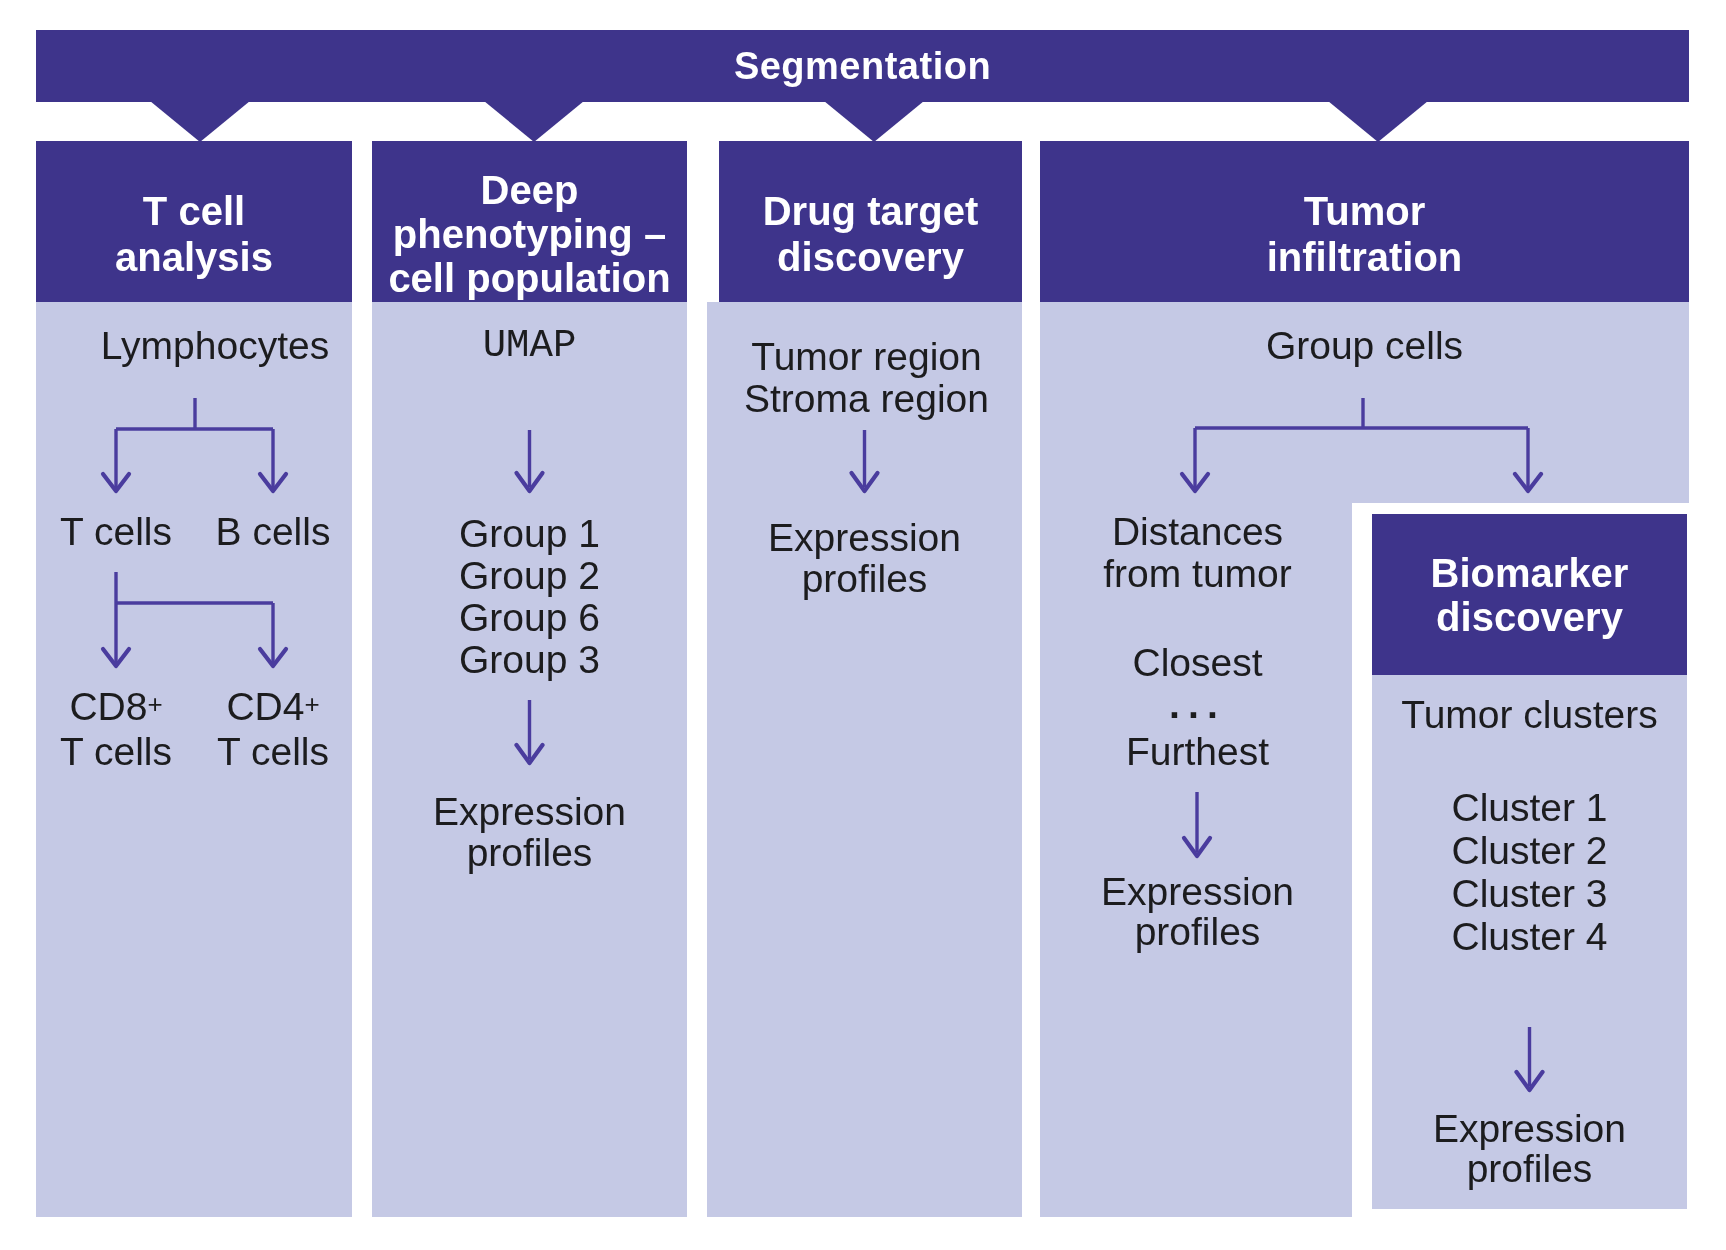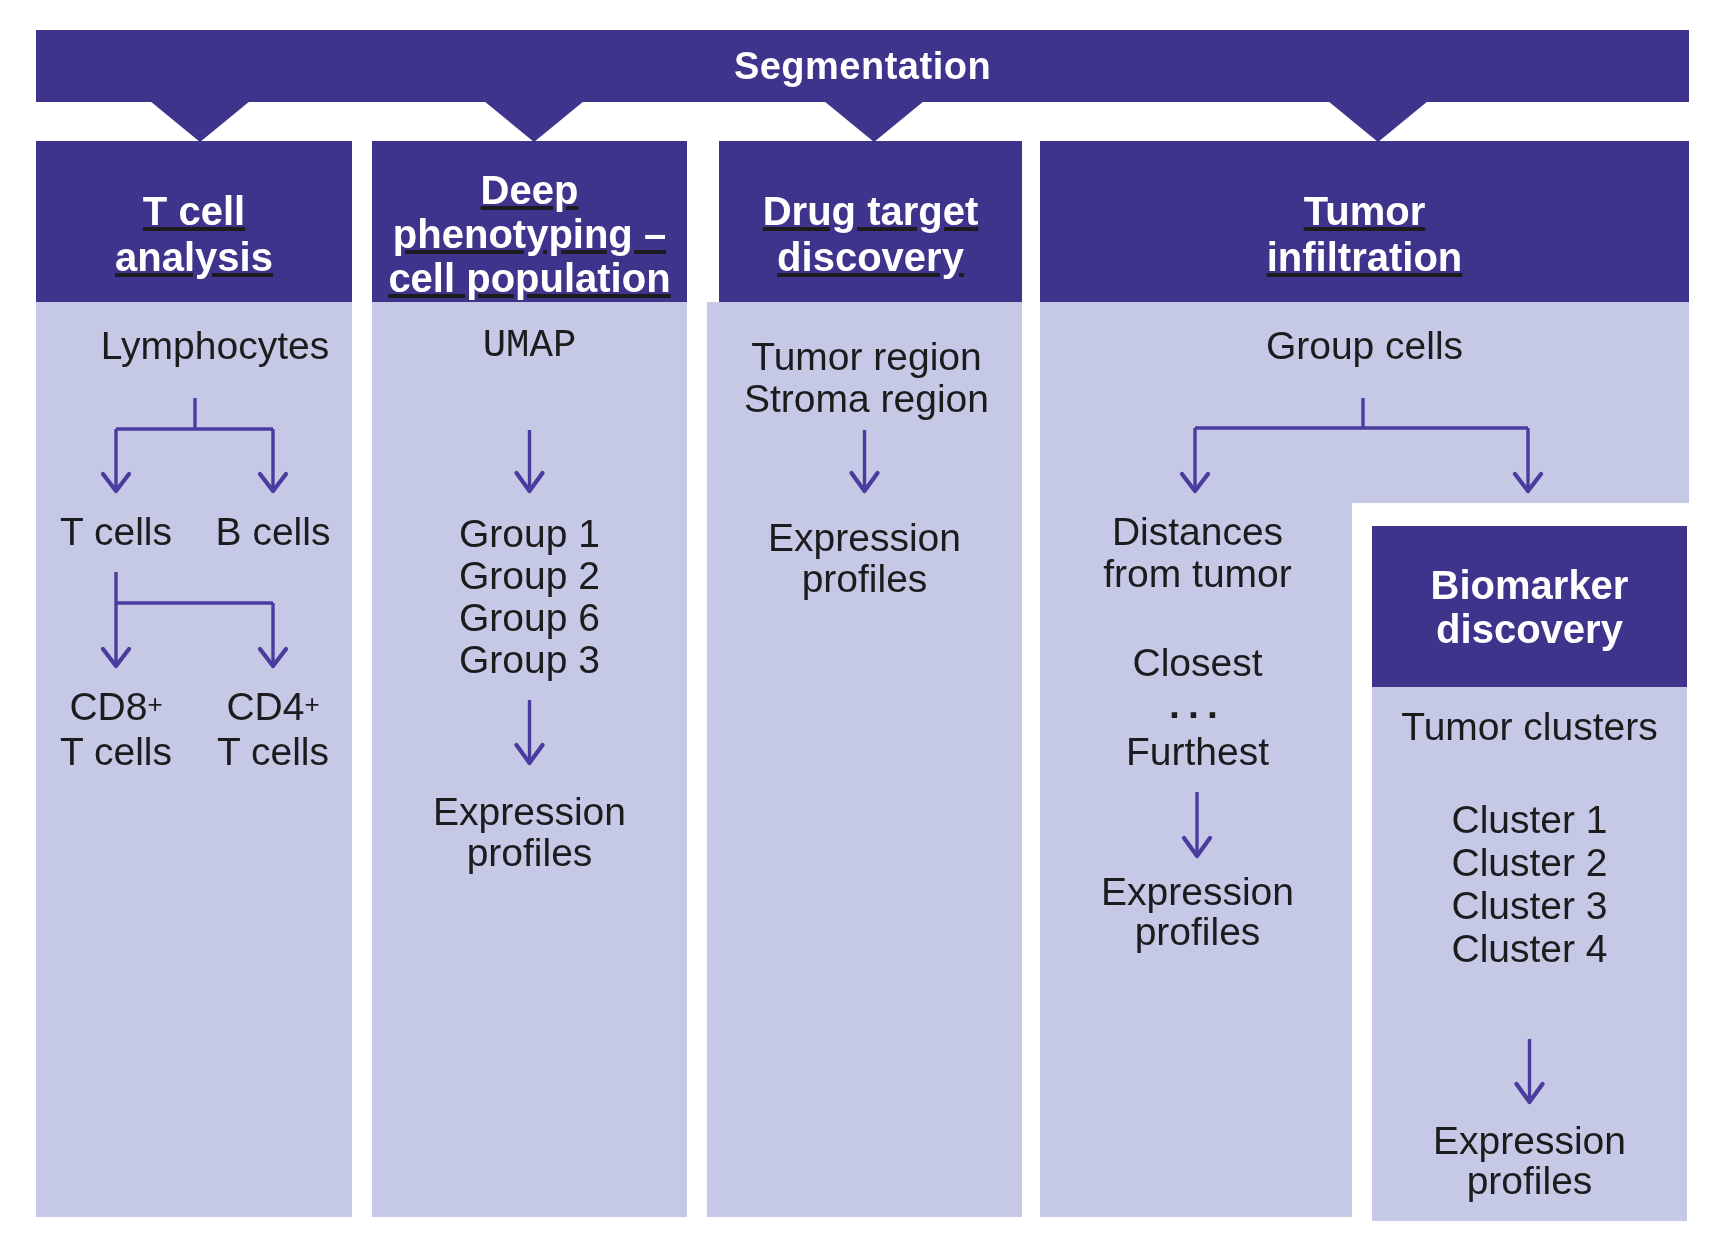--- a/index.html
+++ b/index.html
@@ -17,21 +17,21 @@
   }
   .banner-title{color:#fff;font-size:38px;font-weight:bold;letter-spacing:.5px;}
   .tri{
     position:absolute;top:101px;width:0;height:0;
     border-left:50px solid transparent;border-right:50px solid transparent;
     border-top:41px solid var(--purple);
   }
   .col{position:absolute;top:141px;}
   .col-header{
     background:var(--purple);height:185px;display:flex;flex-direction:column;
-    align-items:center;justify-content:center;text-decoration:underline;
+    align-items:center;justify-content:center;
   }
   .col-header .hline{color:#fff;font-size:40px;font-weight:bold;line-height:46px;text-align:center;white-space:nowrap;}
   .col-body{
     position:absolute;left:0;right:0;top:161px;height:915px;background:var(--lavender);
   }
   .lbl{
     position:absolute;text-align:center;font-size:39px;line-height:42px;white-space:nowrap;
   }
   .lbl .row{display:block;}
   sup.plus{font-size:26px;vertical-align:top;position:relative;top:-2px;}
@@ -170,21 +170,21 @@
       <svg class="wires" style="top:0;" width="315" height="915" viewBox="0 0 315 915">
         <path class="wire" d="M157,490 V550"></path>
         <path class="head" d="M144,536 L157,554 L170,536"></path>
       </svg>
       <div class="lbl" style="left:0;width:315px;top:570px;line-height:40px;">
         <span class="row">Expression</span>
         <span class="row">profiles</span>
       </div>
 
       <div class="white-notch" style="left:312px;top:201px;width:337px;height:714px;"></div>
-      <div class="bio-box" style="left:332px;top:224px;width:315px;height:695px;">
+      <div class="bio-box" style="left:332px;top:212px;width:315px;height:695px;">
         <div class="bio-header">
           <span class="hline">Biomarker</span>
           <span class="hline">discovery</span>
         </div>
         <div class="bio-body">
           <div class="lbl" style="left:0;right:0;top:19px;">Tumor clusters</div>
           <div class="lbl" style="left:0;right:0;top:111px;line-height:43px;">
             <span class="row">Cluster 1</span>
             <span class="row">Cluster 2</span>
             <span class="row">Cluster 3</span>

